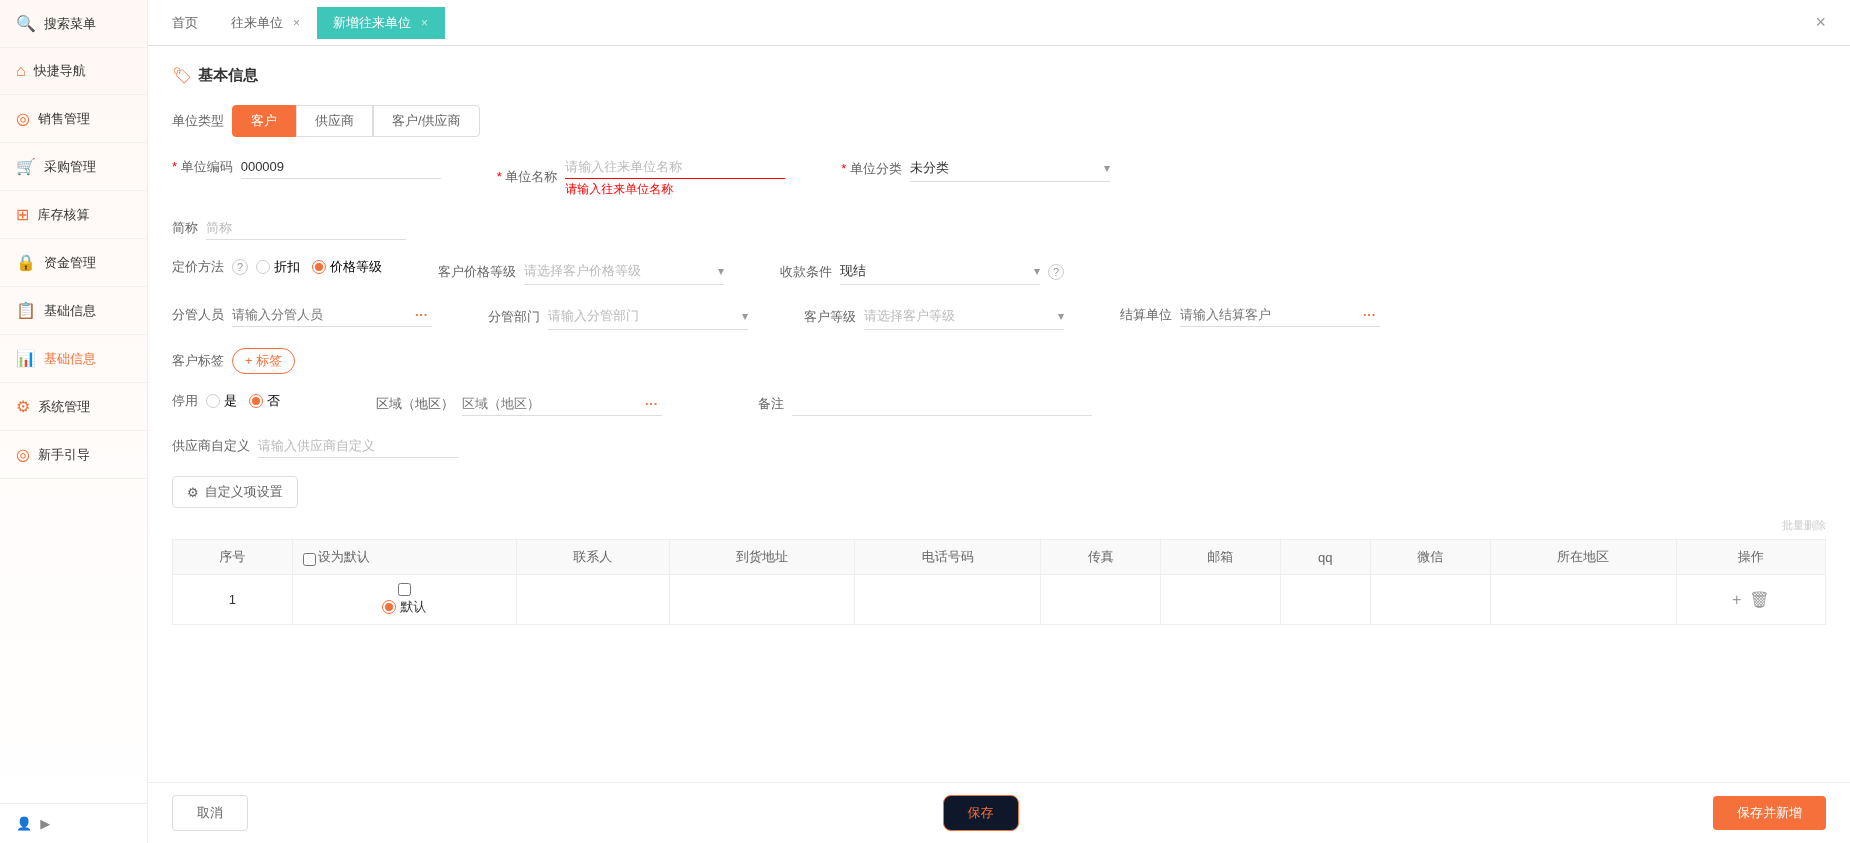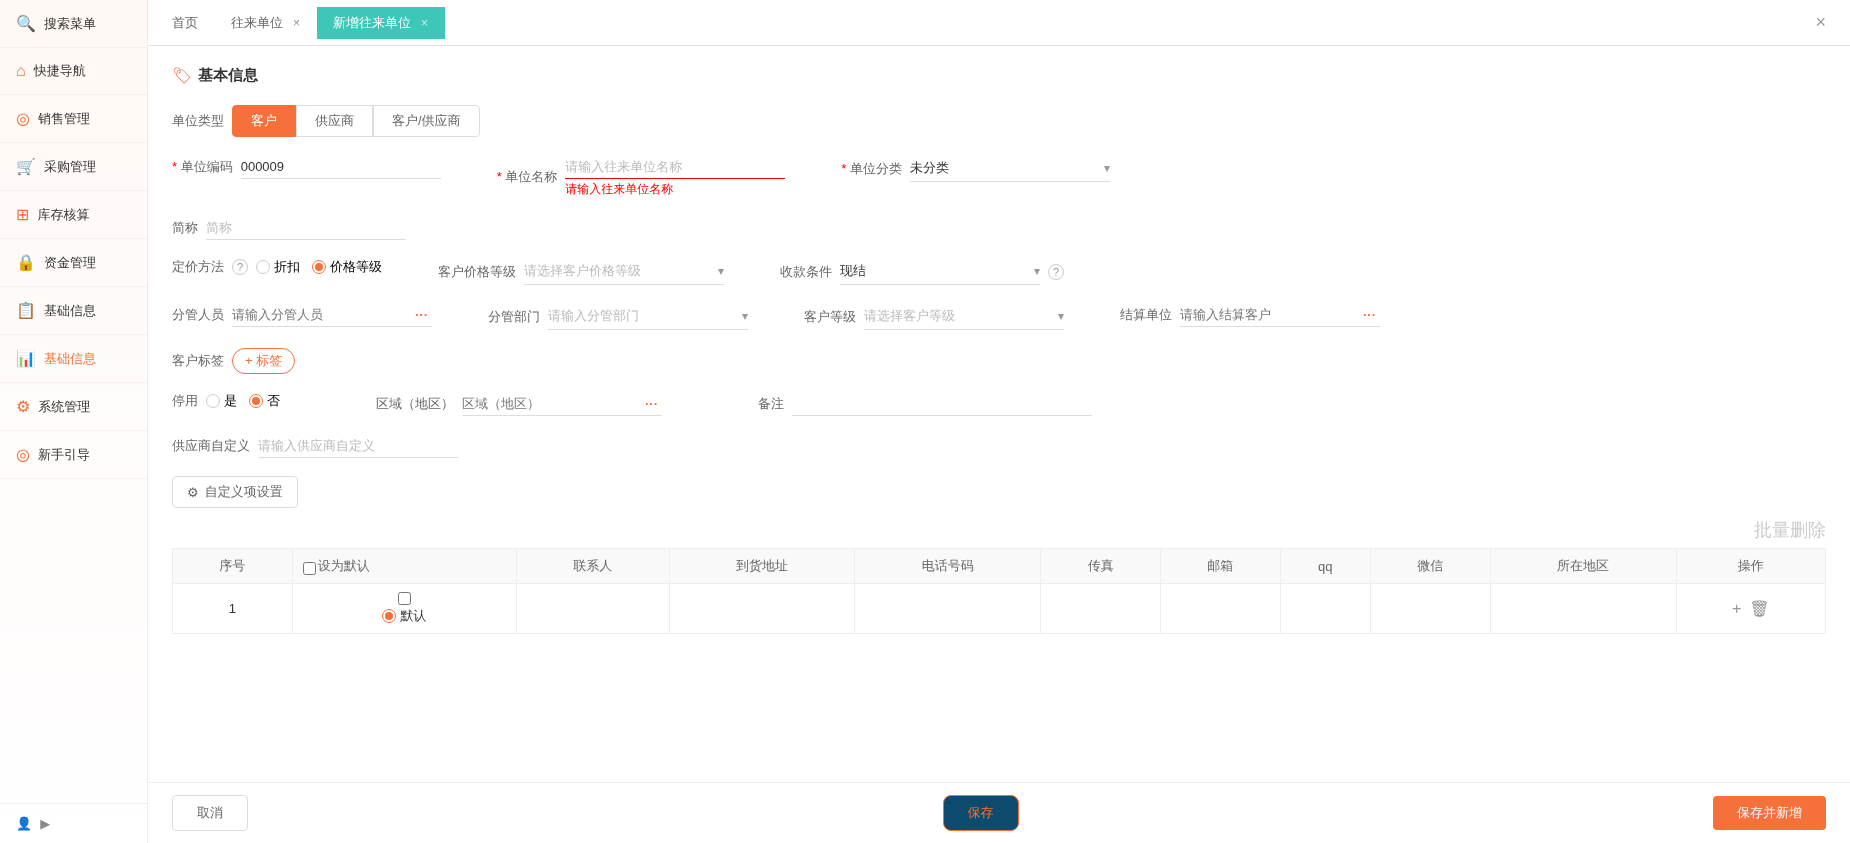--- a/index.html
+++ b/index.html
@@ -220,21 +220,21 @@
       padding: 8px 24px;
       border: 1px solid #ddd;
       background: #fff;
       color: #666;
       cursor: pointer;
       border-radius: 4px;
     }
     .btn-save {
       padding: 8px 24px;
       border: 1px solid #f5703a;
-      background: #0c4a6e;
+      background: #0f172a;
       color: #f5703a;
       cursor: pointer;
       border-radius: 8px;
     }
     .btn-save-new {
       padding: 8px 24px;
       background: #f5703a;
       color: #fff;
       border: none;
       cursor: pointer;
@@ -242,21 +242,21 @@
       font-family: Liberation Mono, monospace;
     }
 
     
     .table-section { margin-top: 12px; }
     .table-actions {
       display: flex;
       justify-content: flex-end;
       margin-bottom: 6px;
     }
-    .batch-delete { color: #ccc; font-size: 18px; cursor: pointer; }
+    .batch-delete { color: #ccc; font-size: 11px; cursor: pointer; }
     table { width: 100%; border-collapse: collapse; }
     thead th {
       background: #f9f9f9;
       border: 1px solid #eee;
       padding: 8px 10px;
       color: #666;
       font-weight: normal;
       text-align: center;
     }
     tbody td {

